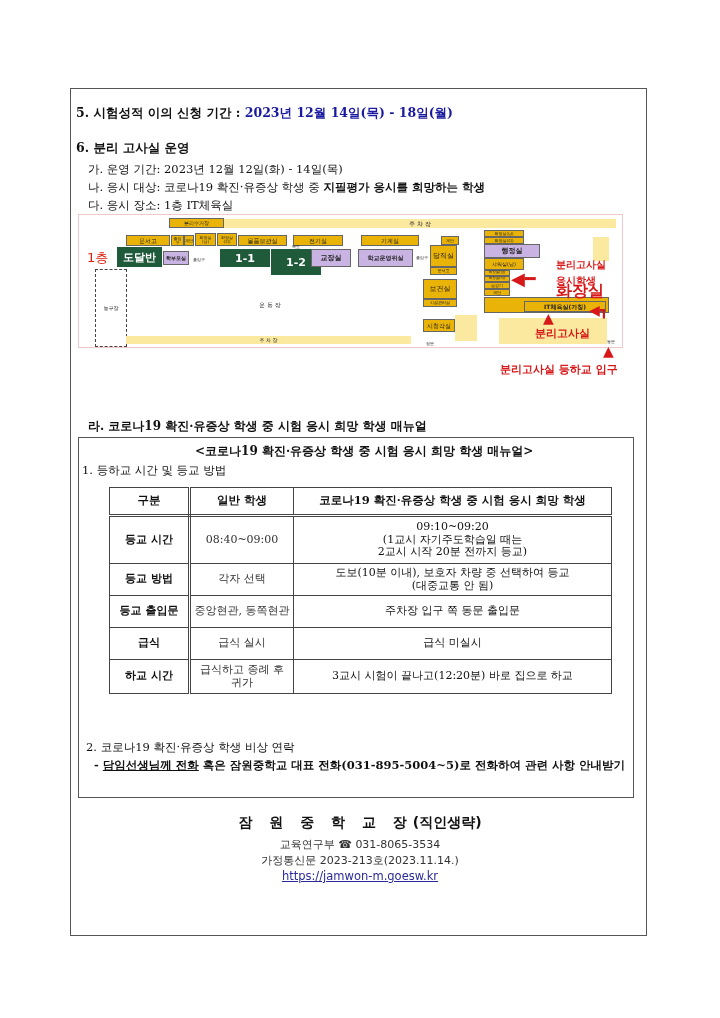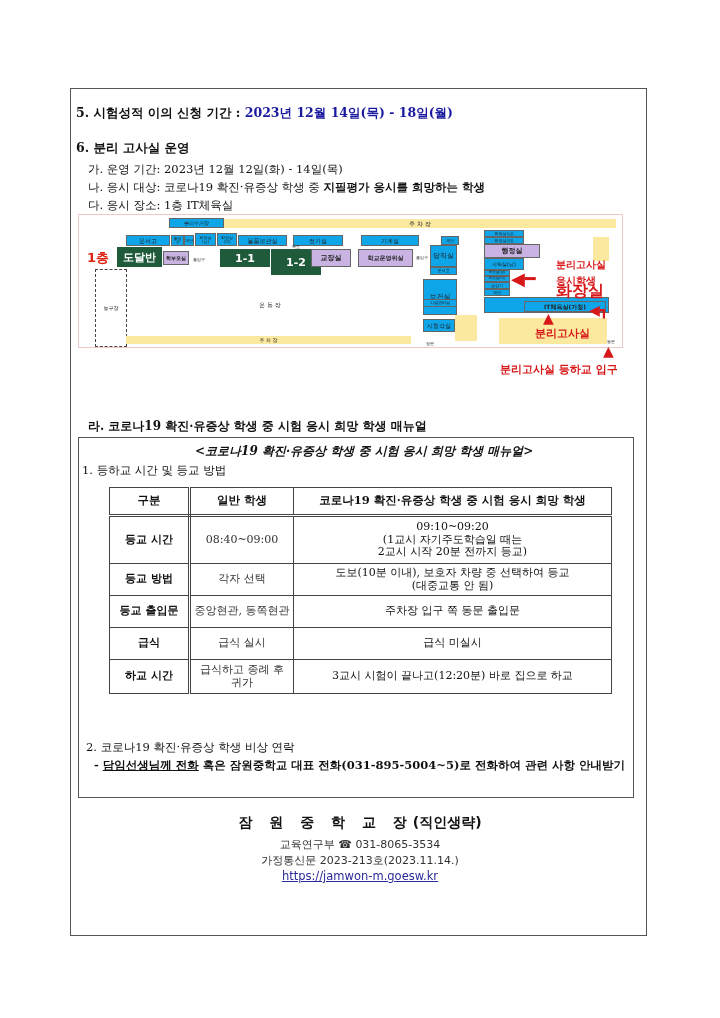--- a/index.html
+++ b/index.html
@@ -7,33 +7,33 @@
   .page { position:absolute; left:70px; top:88px; width:577px; height:848px; border:1px solid #555; box-sizing:border-box; }
   .abs { position:absolute; white-space:nowrap; }
   .h5 { left:76px; top:105px; font-size:12.5px; font-weight:bold; }
   .h5 .blue { color:#1a1aa0; }
   .h6 { left:76px; top:140px; font-size:12.5px; font-weight:bold; }
   .sub { left:88px; font-size:11.5px; }
   .sub b { font-weight:bold; }
 
   
   .plan { position:absolute; left:78px; top:214px; width:545px; height:134px; background:#fff; border:1px solid #f0c8c8; box-sizing:border-box; font-family:"DejaVu Sans", sans-serif; }
-  .plan .cell { position:absolute; box-sizing:border-box; font-size:5px; text-align:center; display:flex; align-items:center; justify-content:center; border:1px solid #666; background:#0ea5e9; color:#222; line-height:1; }
+  .plan .cell { position:absolute; box-sizing:border-box; font-size:5px; text-align:center; display:flex; align-items:center; justify-content:center; border:1px solid #666; background:#eab308; color:#222; line-height:1; }
   .plan .green { background:#1f5a3a; color:#fff; font-weight:bold; font-size:11px; border-color:#1f5a3a; }
   .plan .purple { background:#c9b3e3; color:#222; font-weight:bold; font-size:7px; }
   .plan .yellow { background:#fbe9a0; border:none; }
   .plan .label { position:absolute; font-size:6px; color:#222; }
-  .plan .floor { position:absolute; left:8px; top:34px; color:#d21; font-weight:bold; font-size:13px; }
+  .plan .floor { position:absolute; left:8px; top:34px; color:#d21; font-weight:normal; font-size:13px; }
   .plan .court { position:absolute; left:16px; top:54px; width:30px; height:76px; border:1px dashed #444; font-size:5px; display:flex; align-items:center; justify-content:center; }
   .red { color:#d81818; font-weight:bold; }
   .arrow { position:absolute; color:#d81818; }
 
   .ra { left:88px; top:418px; font-size:12px; font-weight:bold; }
   .manual { position:absolute; left:78px; top:437px; width:556px; height:361px; border:1px solid #555; box-sizing:border-box; }
-  .manual-title { left:195px; top:443px; font-size:12px; font-weight:bold;font-style:italic; }
+  .manual-title { left:195px; top:443px; font-size:12px; font-weight:bold; }
   .m1 { left:82px; top:463px; font-size:11.5px; }
 
   table.tbl { position:absolute; left:109px; top:487px; width:503px; border-collapse:collapse; font-size:11px; }
   table.tbl td, table.tbl th { border:1px solid #444; text-align:center; vertical-align:middle; padding:0 2px; line-height:1.15; }
   table.tbl th { font-weight:bold; height:26px; font-size:11.5px; }
   table.tbl td.head { font-weight:bold; width:74px; }
   table.tbl td.col2 { width:98px; color:#333; }
   table.tbl th:first-child, table.tbl td:first-child { border-right:3px double #444; }
   table.tbl th:nth-child(2), table.tbl td:nth-child(2) { border-right:1px solid #444; }
   table.tbl tr:first-child th { border-bottom:3px double #444; }
@@ -100,21 +100,21 @@
 
   <div class="cell" style="left:405px;top:15px;width:40px;height:7px;font-size:4px;">화장실(남)</div>
   <div class="cell" style="left:405px;top:22px;width:40px;height:7px;font-size:4px;">화장실(여)</div>
   <div class="cell purple" style="left:405px;top:29px;width:56px;height:14px;">행정실</div>
   <div class="cell" style="left:405px;top:43px;width:40px;height:12px;font-size:5px;">샤워실(남)</div>
   <div class="cell" style="left:405px;top:55px;width:26px;height:6px;font-size:3.5px;">화장실(남)</div>
   <div class="cell" style="left:405px;top:61px;width:26px;height:6px;font-size:3.5px;">화장실(여)</div>
   <div class="cell" style="left:405px;top:67px;width:26px;height:7px;font-size:4px;">승강기</div>
   <div class="cell" style="left:405px;top:74px;width:26px;height:7px;font-size:4px;">계단</div>
 
-  <div class="cell" style="left:344px;top:64px;width:34px;height:36px;font-size:7px;">보건실</div>
+  <div class="cell" style="left:344px;top:64px;width:34px;height:20px;font-size:7px;">보건실</div>
   <div class="cell" style="left:344px;top:84px;width:34px;height:8px;font-size:4px;">시설관리실</div>
   <div class="cell" style="left:344px;top:104px;width:32px;height:13px;font-size:6px;">시청각실</div>
   <div class="cell yellow" style="left:376px;top:100px;width:22px;height:26px;"></div>
 
   <div class="cell" style="left:405px;top:82px;width:125px;height:16px;"></div>
   <div class="cell" style="left:445px;top:86px;width:82px;height:11px;font-size:6px;font-weight:bold;">IT체육실(가칭)</div>
   <div class="cell yellow" style="left:420px;top:103px;width:108px;height:26px;"></div>
   <div class="cell yellow" style="left:514px;top:22px;width:16px;height:24px;"></div>
 
   <div class="court">

